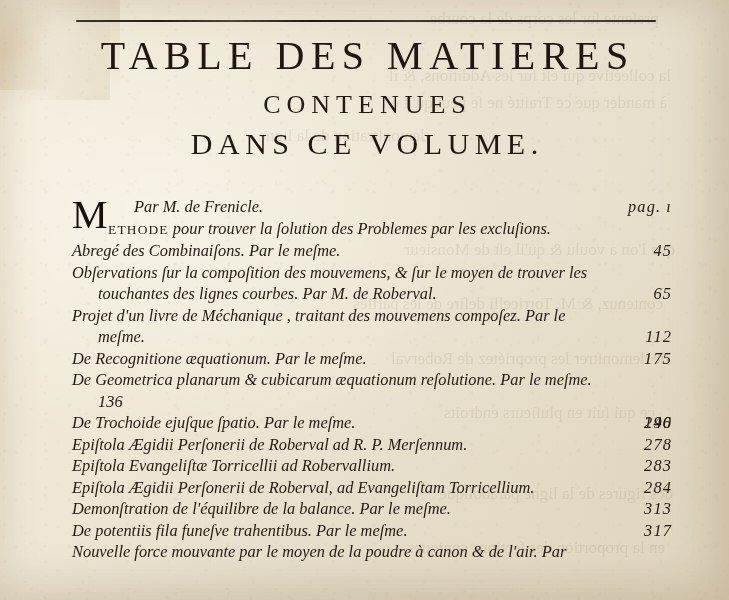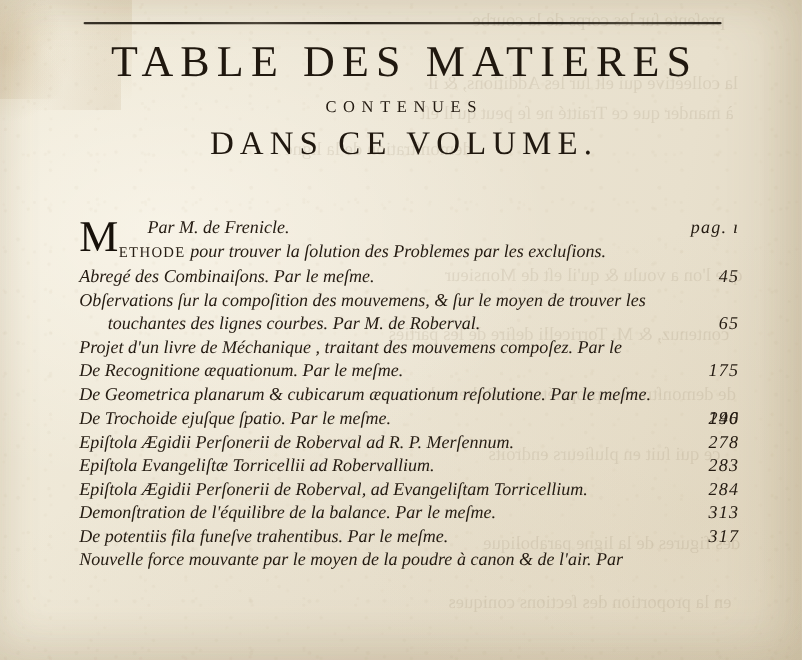--- a/index.html
+++ b/index.html
@@ -106,21 +106,21 @@
   }
   .title-main {
     font-size: 40px;
     letter-spacing: 6.5px;
     line-height: 1.02;
     color: #20180f;
     text-indent: 6.5px;
     font-weight: 400;
   }
   .title-sub1 {
-    font-size: 15px;
+    font-size: 26px;
     letter-spacing: 6px;
     margin-top: 13px;
     color: #231a11;
     text-indent: 6px;
   }
   .title-sub2 {
     font-size: 30px;
     letter-spacing: 5.5px;
     margin-top: 7px;
     color: #20180f;
@@ -229,28 +229,30 @@
       <span class="ln"><span>Abregé des Combinaiſons.  Par le meſme.</span><span class="pg">45</span></span>
     </div>
 
     <div class="entry">
       <span class="ln"><span>Obſervations ſur la compoſition des mouvemens, &amp; ſur le moyen de trouver les</span></span>
       <span class="ln cont"><span>touchantes des lignes courbes.  Par M. de Roberval.</span><span class="pg">65</span></span>
     </div>
 
     <div class="entry">
       <span class="ln"><span>Projet d'un livre de Méchanique , traitant des mouvemens compoſez.  Par le</span></span>
+      <span class="ln cont"><span>meſme.</span><span class="pg">112</span></span>
     </div>
 
     <div class="entry">
       <span class="ln"><span>De Recognitione æquationum. Par le meſme.</span><span class="pg">175</span></span>
     </div>
 
     <div class="entry">
       <span class="ln"><span>De Geometrica planarum &amp; cubicarum æquationum reſolutione. Par le meſme.</span></span>
+      <span class="ln cont"><span>136</span></span>
     </div>
 
     <div class="entry">
       <span class="ln"><span class="pg">190</span></span>
     </div>
 
     <div class="entry">
       <span class="ln"><span>De Trochoide ejuſque ſpatio.  Par le meſme.</span><span class="pg">246</span></span>
     </div>
 

